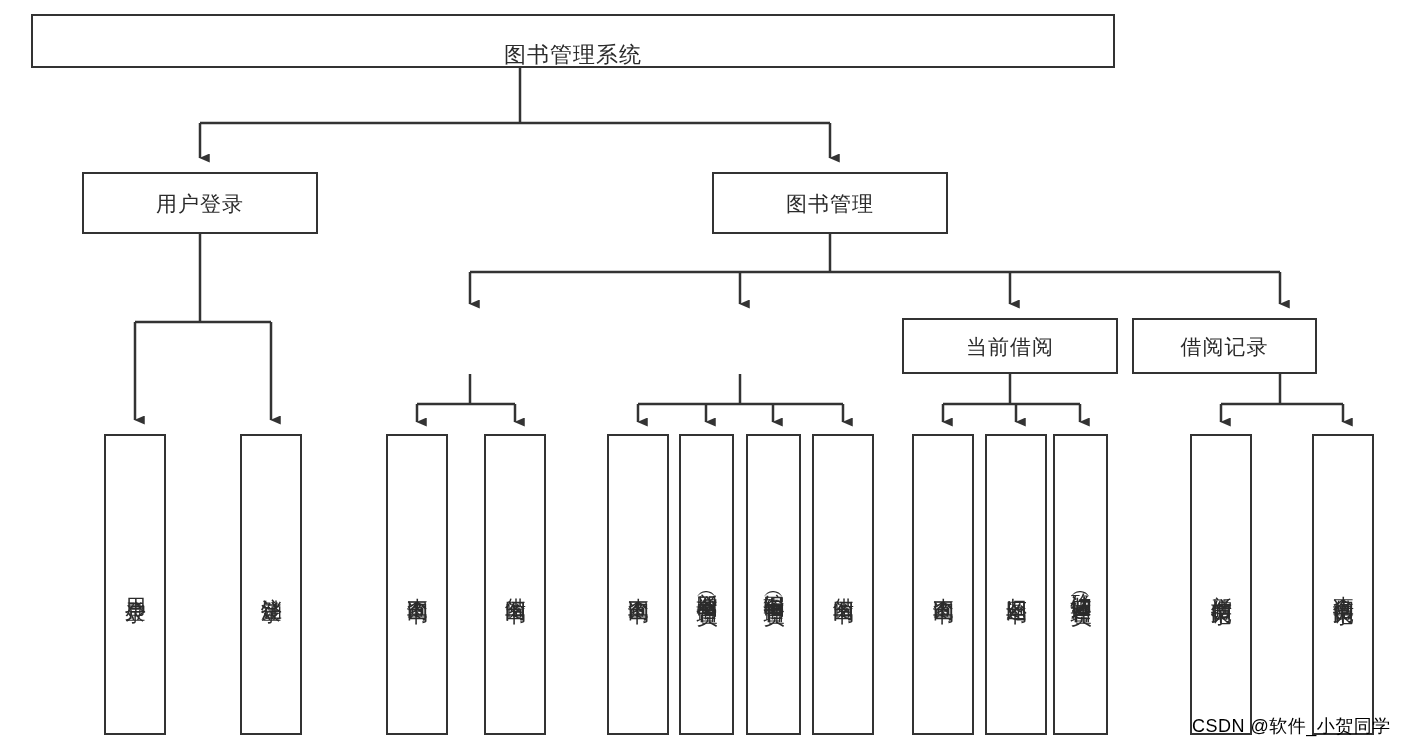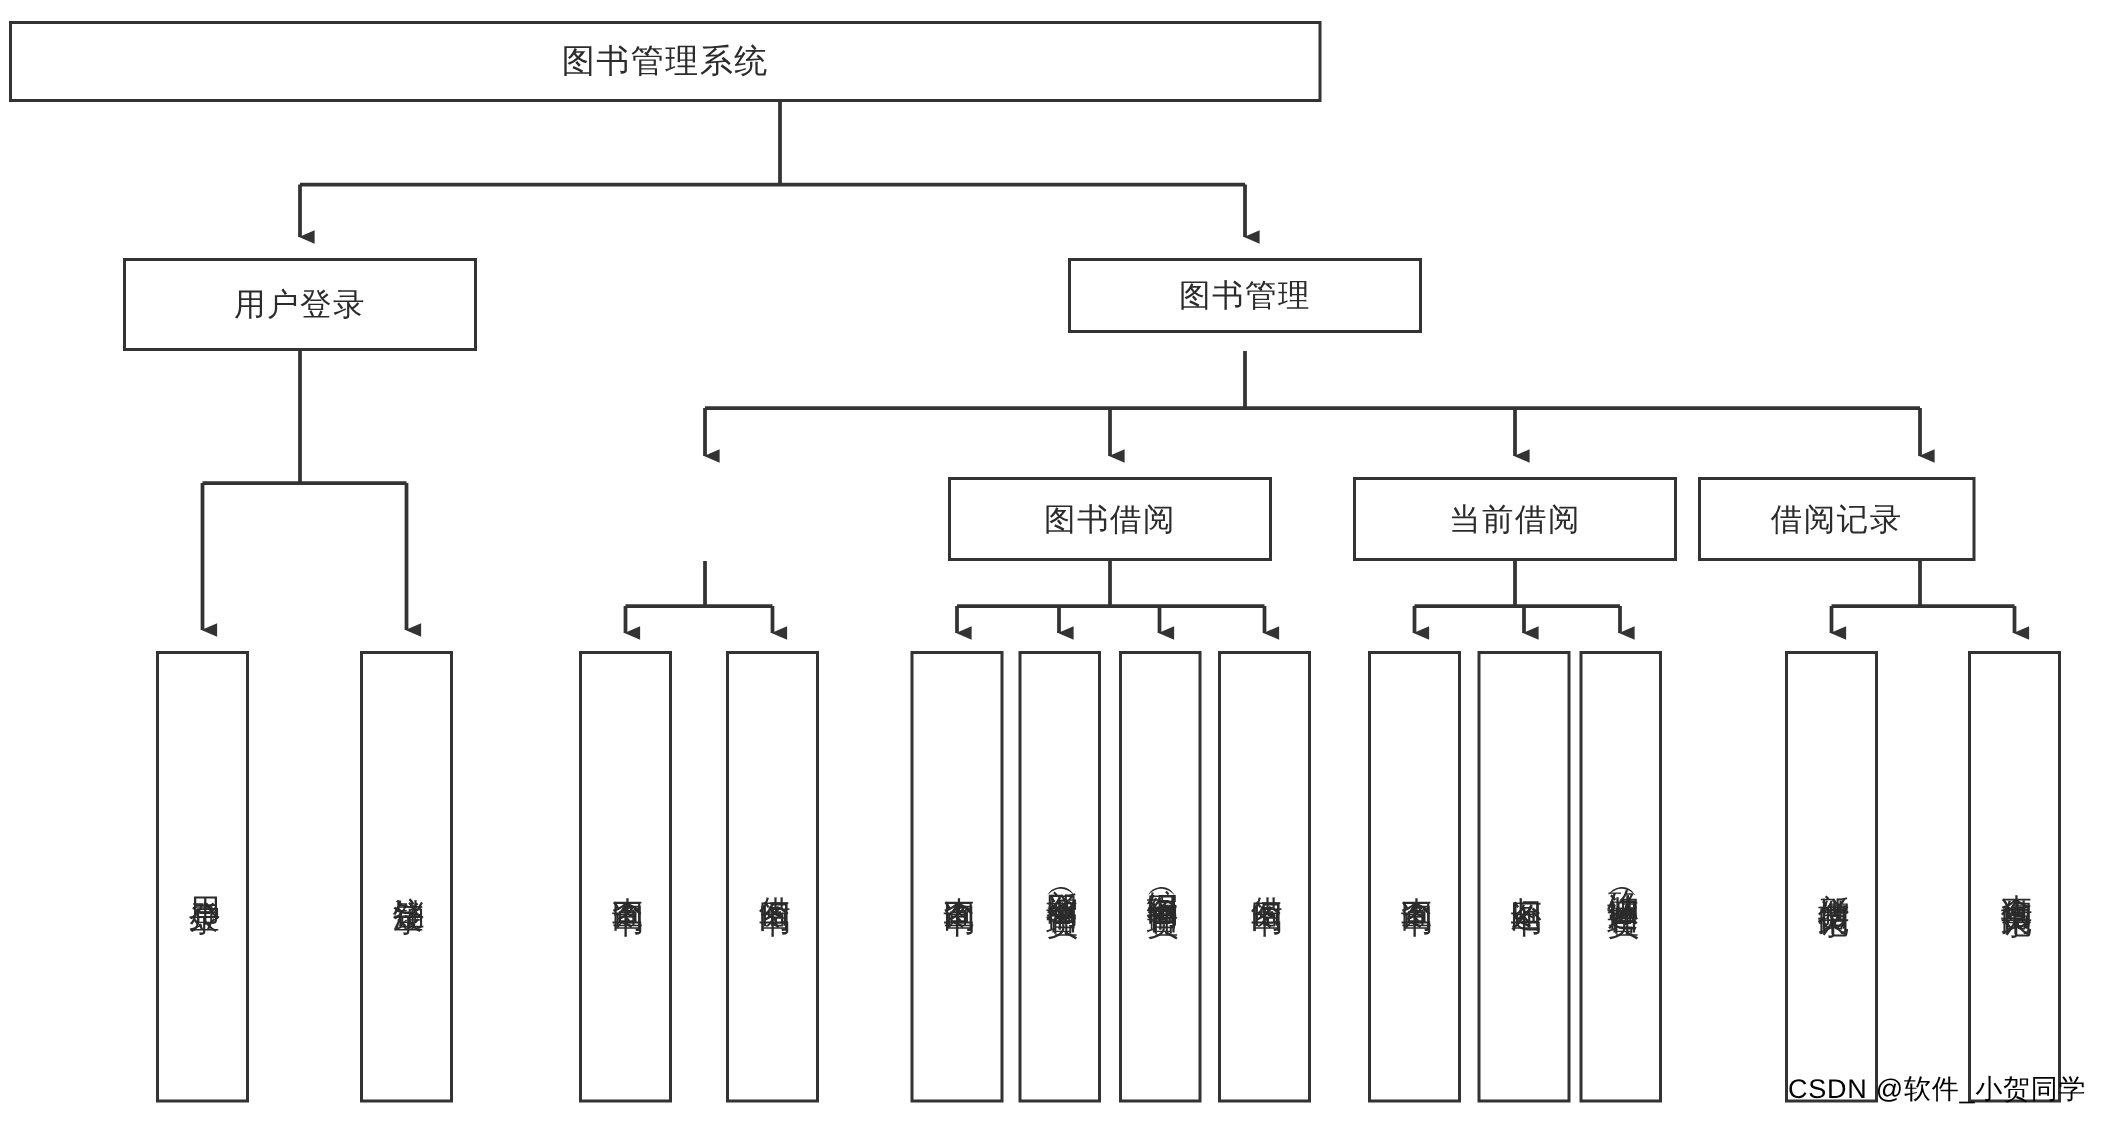--- a/index.html
+++ b/index.html
@@ -120,34 +120,31 @@
       <path d="M 1016 404 L 1016 422" marker-end="url(#arrow)"></path>
       <path d="M 1080 404 L 1080 422" marker-end="url(#arrow)"></path>
 
       <path d="M 1280 374 L 1280 404"></path>
       <path d="M 1221 404 L 1343 404"></path>
       <path d="M 1221 404 L 1221 422" marker-end="url(#arrow)"></path>
       <path d="M 1343 404 L 1343 422" marker-end="url(#arrow)"></path>
     </g>
   </svg>
 
-  <div class="node node-h node-root" style="left:6px; top:14px; width:875px; height:54px;">
+  <div class="node node-h node-root" style="left:31px; top:14px; width:1084px; height:54px;align-items:flex-end;">
     <span>图书管理系统</span>
   </div>
 
   <div class="node node-h" style="left:82px; top:172px; width:236px; height:62px;">
     <span>用户登录</span>
   </div>
-  <div class="node node-h" style="left:712px; top:172px; width:236px; height:50px;">
+  <div class="node node-h" style="left:712px; top:172px; width:236px; height:62px;">
     <span>图书管理</span>
   </div>
 
-  <div class="node node-h" style="left:632px; top:318px; width:216px; height:56px;">
-    <span>图书借阅</span>
-  </div>
   <div class="node node-h" style="left:902px; top:318px; width:216px; height:56px;">
     <span>当前借阅</span>
   </div>
   <div class="node node-h" style="left:1132px; top:318px; width:185px; height:56px;">
     <span>借阅记录</span>
   </div>
 
   <div class="leaf" style="left:104px; top:434px; width:62px; height:301px;">
     <span class="vtext">用户登录</span>
   </div>

